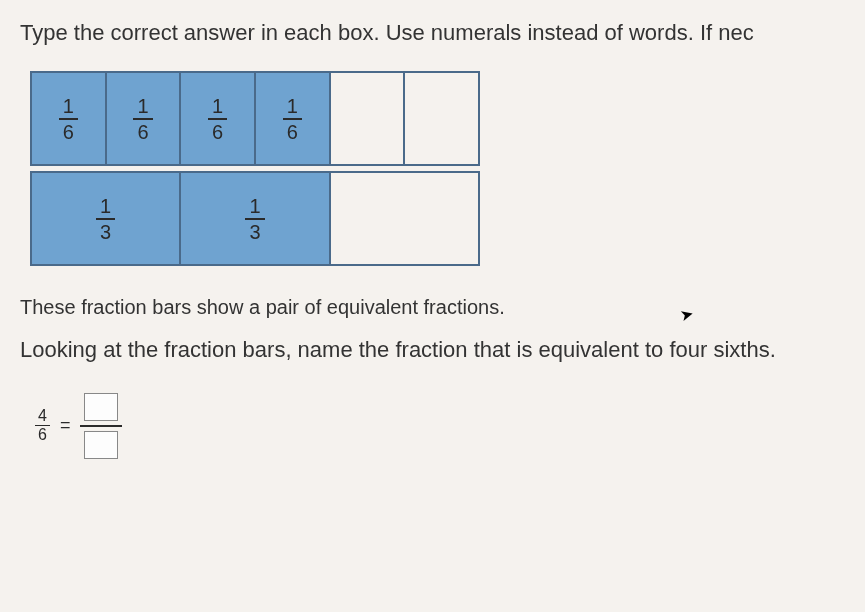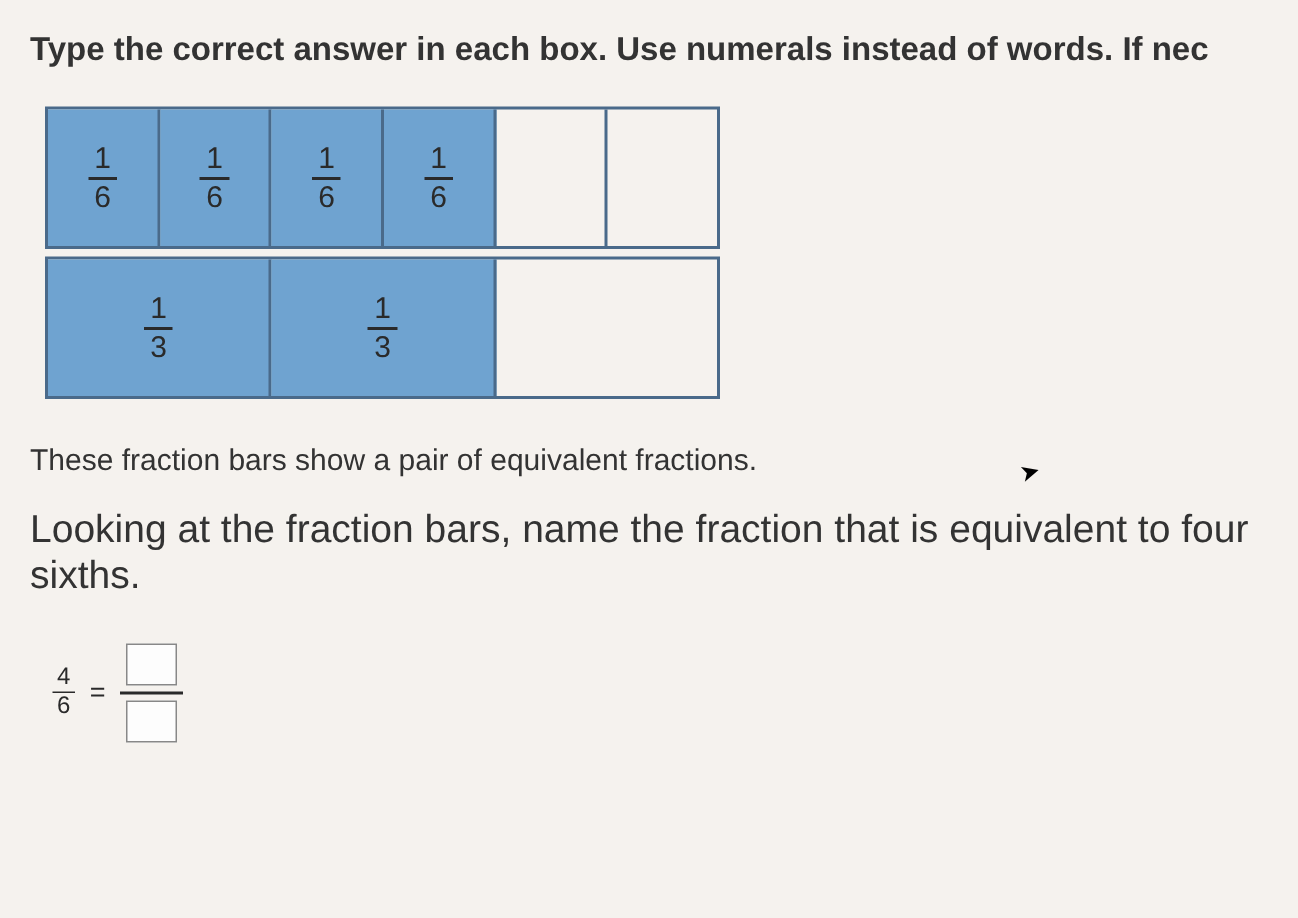--- a/index.html
+++ b/index.html
@@ -13,21 +13,20 @@
       padding: 20px;
       width: 865px;
       height: 612px;
       overflow: hidden;
       color: #2a2a2a;
     }
     .instruction {
       font-size: 22px;
       margin-bottom: 25px;
       color: #333;
-      font-weight: bold;
     }
     .fraction-bars {
       margin-left: 10px;
       margin-bottom: 30px;
     }
     .bar {
       display: flex;
       border: 2px solid #4a6a8a;
       width: 450px;
       height: 95px;
@@ -68,21 +67,21 @@
     }
     .mini-fraction .den {
       padding: 2px 4px 0 4px;
     }
     .description {
       font-size: 20px;
       margin-bottom: 18px;
       color: #333;
     }
     .question {
-      font-size: 26px;
+      font-size: 22px;
       margin-bottom: 30px;
       color: #333;
     }
     .answer-area {
       display: flex;
       align-items: center;
       margin-left: 15px;
       gap: 10px;
     }
     .eq-fraction {

